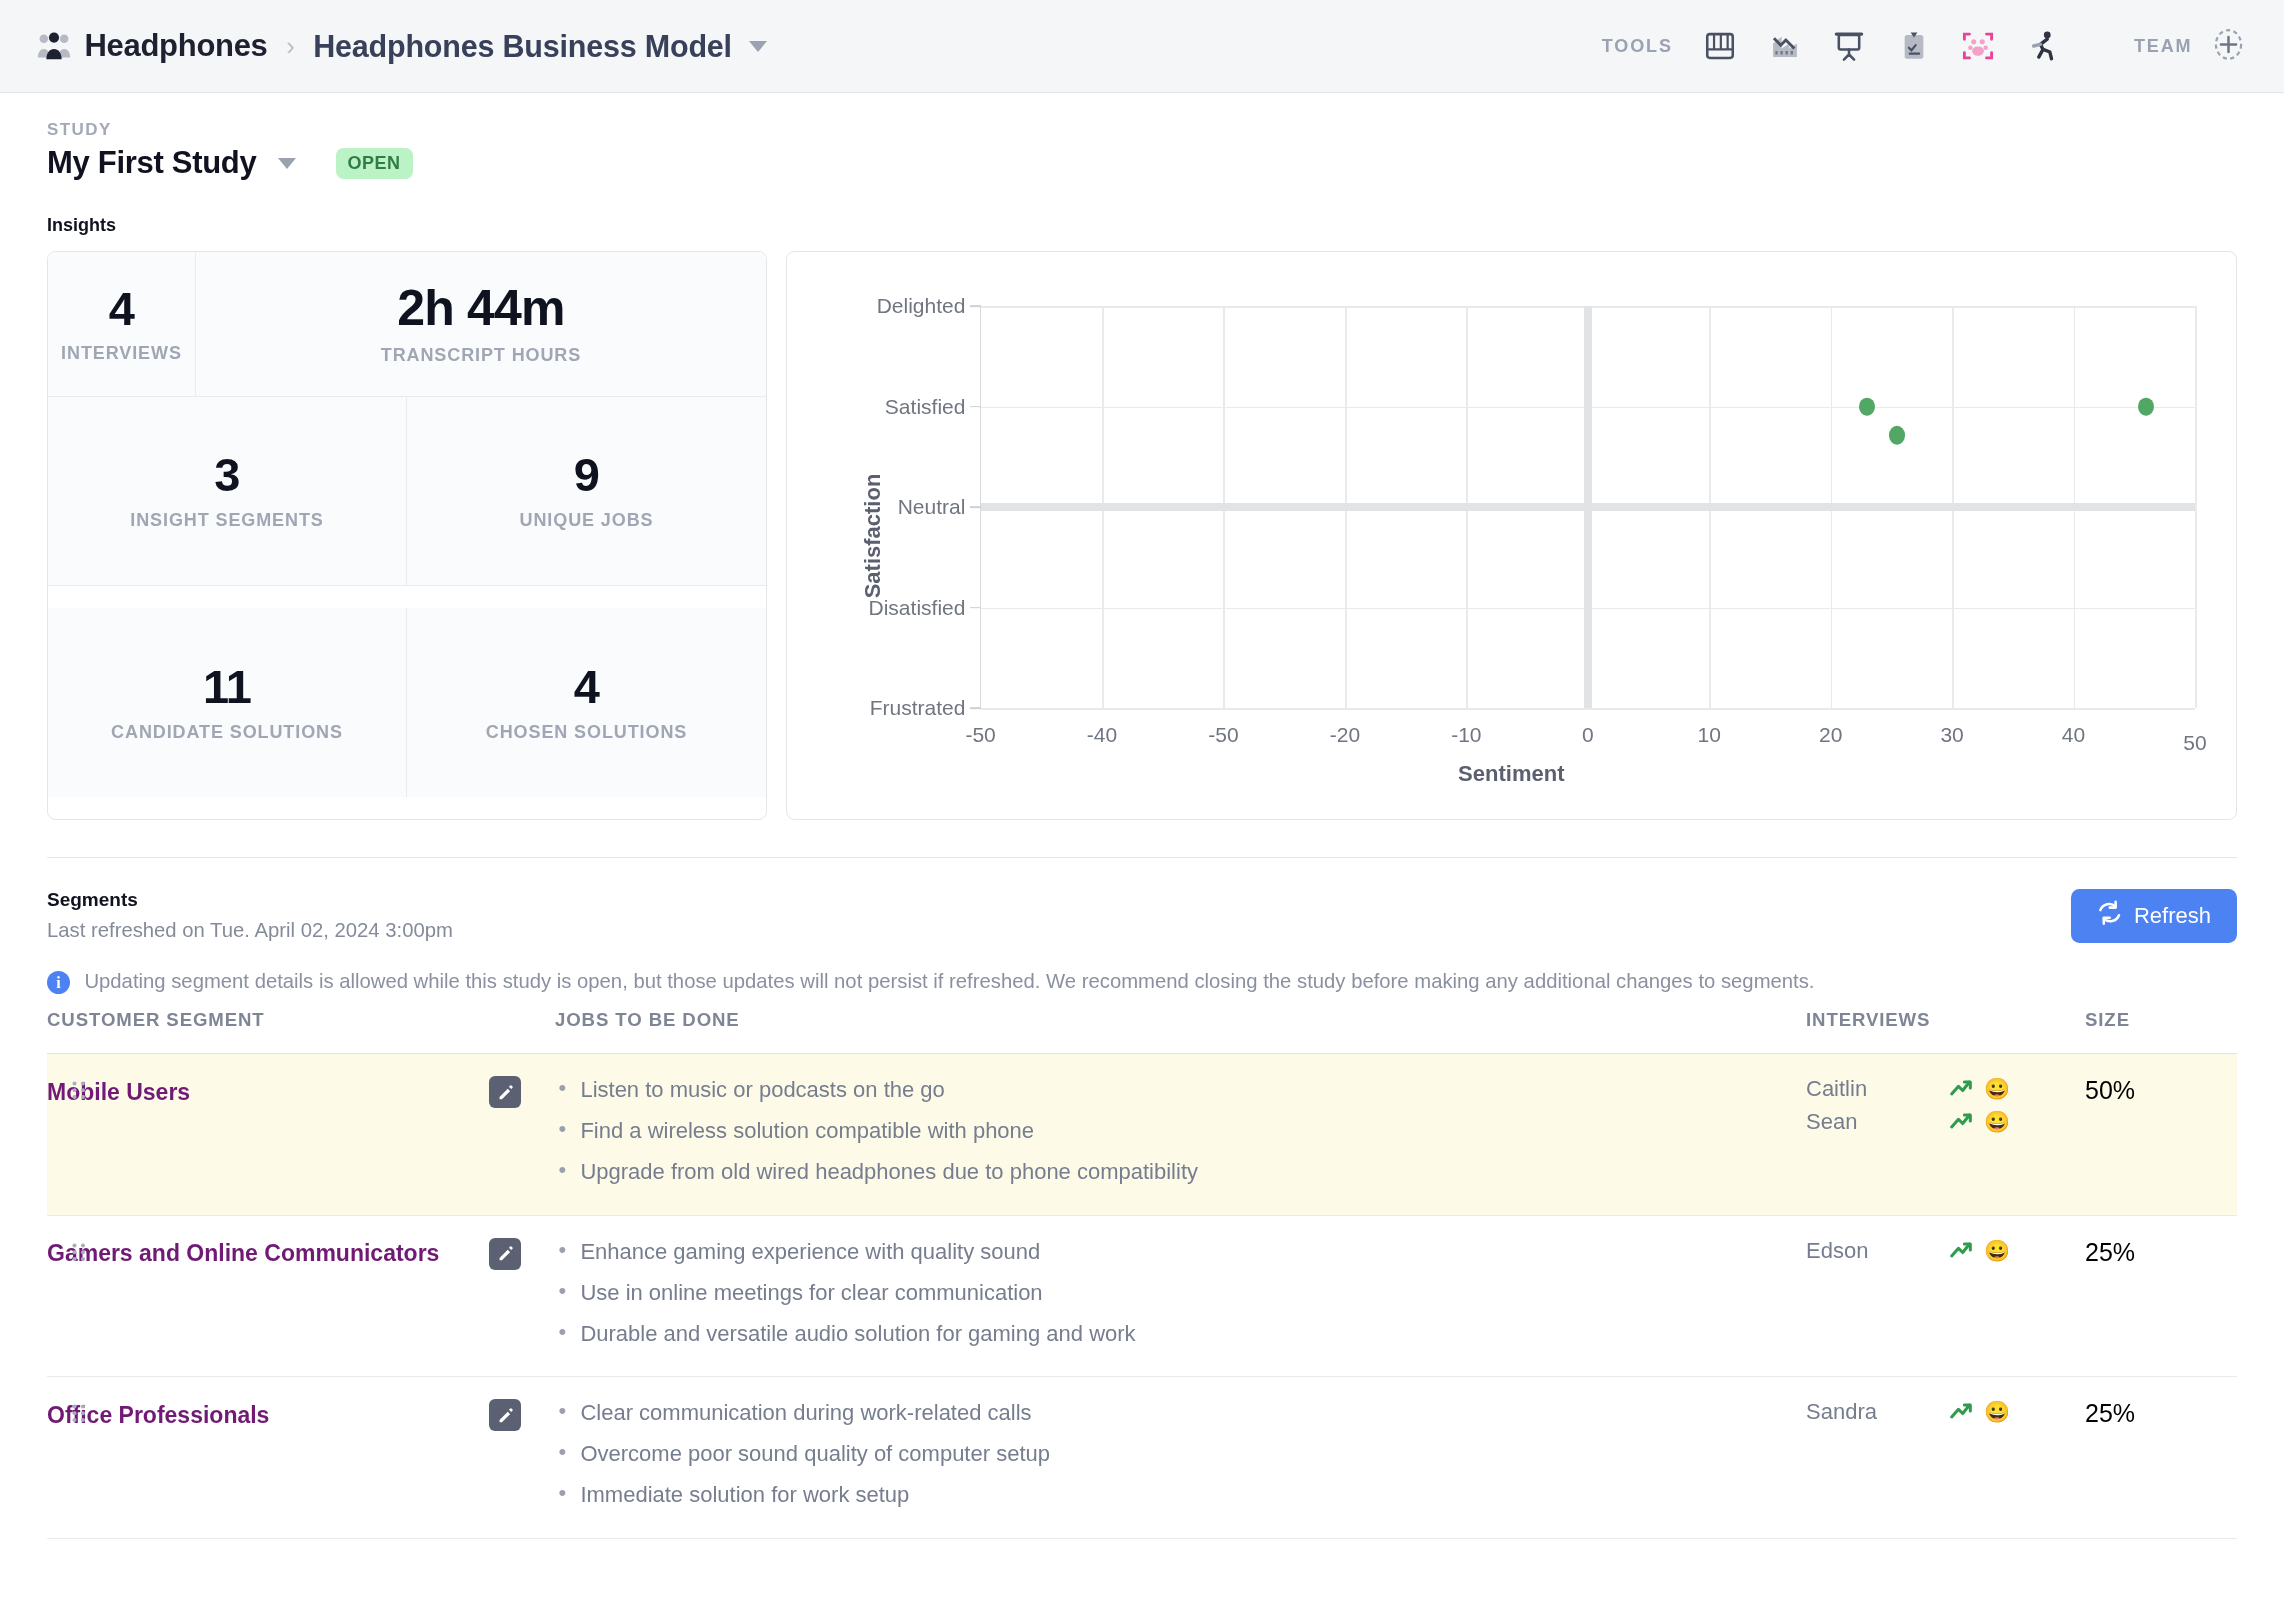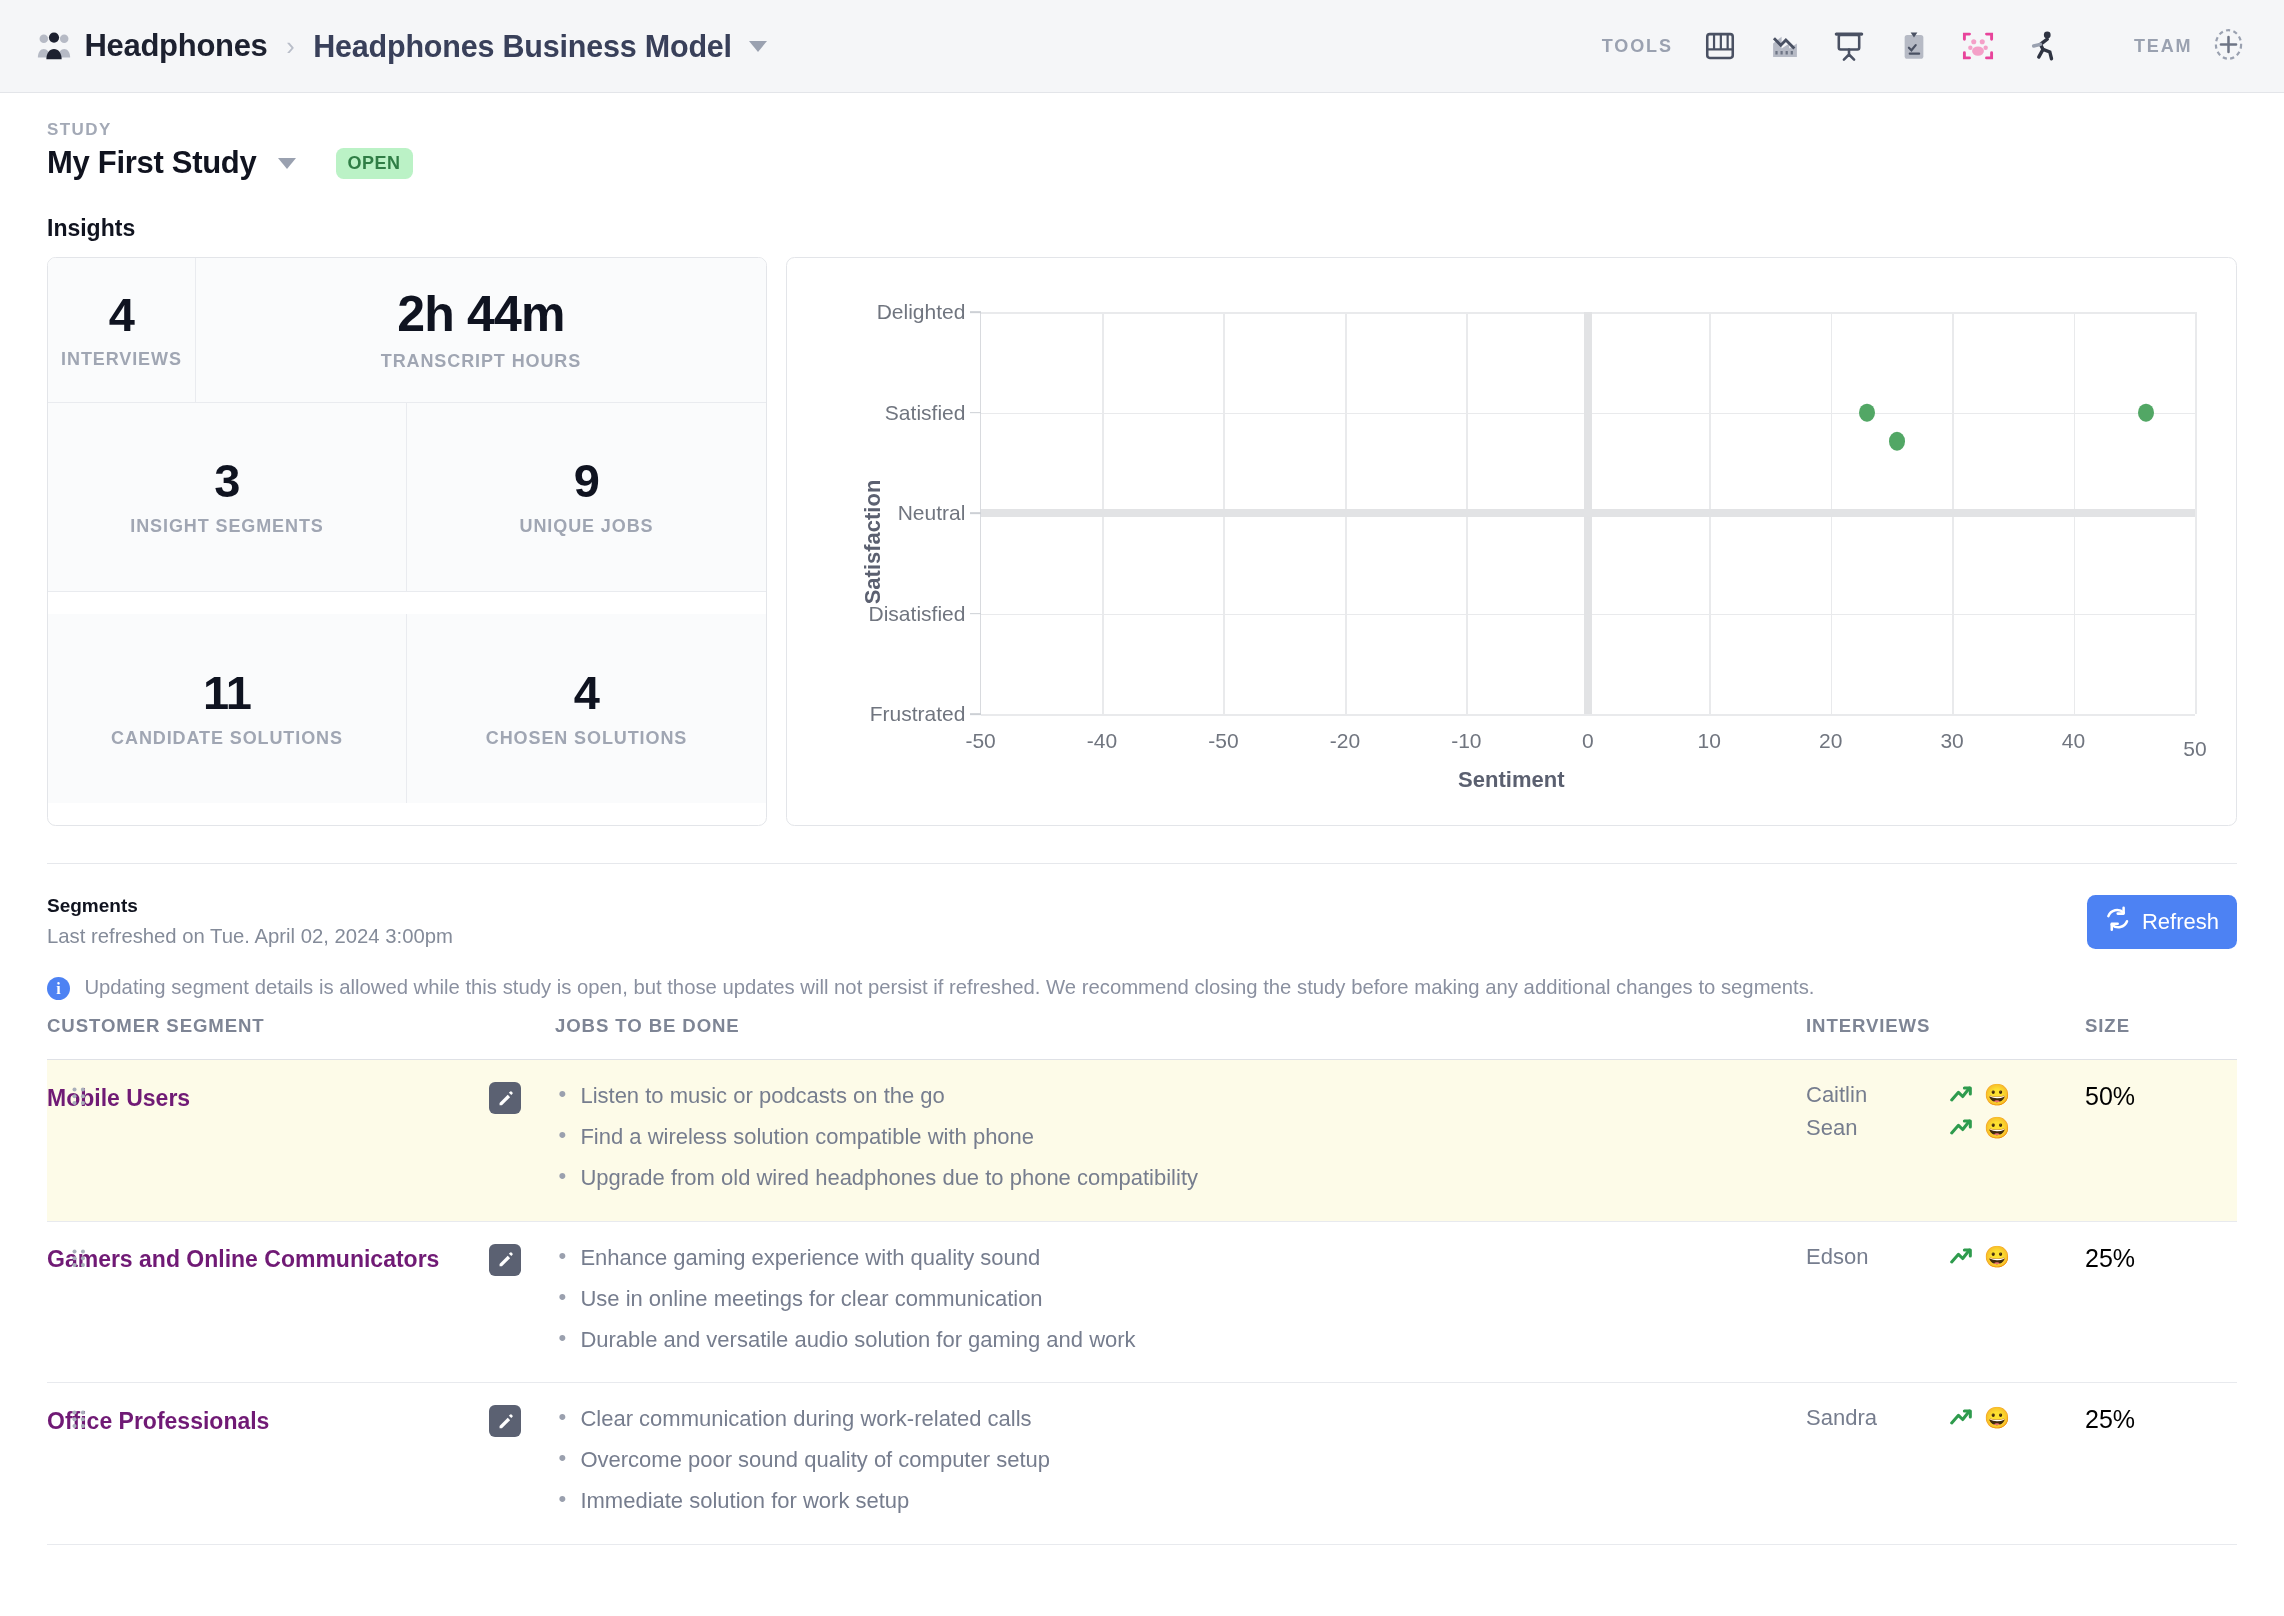--- a/index.html
+++ b/index.html
@@ -59,21 +59,21 @@
   }
   .open-pill {
     margin-left: 34px;
     background: #bbf2c6; color: #2f7d45;
     font-size: 18px; font-weight: 600; letter-spacing: 0.5px;
     padding: 5.1px 12px; border-radius: 7.6px;
   }
 
   .insights-head {
     margin-top: 34px;
-    font-size: 23px; font-weight: 700; color: #10131f;
+    font-size: 18px; font-weight: 700; color: #10131f;
   }
 
   .interviews-btn {
     position: absolute; right: 47px; top: 196px;
     display: flex; align-items: center; gap: 13.5px;
     background: #e3e5e9; border: none; border-radius: 9.3px;
     padding: 11px 20.3px; cursor: pointer;
     font-size: 22px; color: #4a5163; font-family: inherit;
   }
 
@@ -164,21 +164,21 @@
 
   
   .segments-sec { margin-top: 37px; border-top: 0.8px solid #e6e8ec; padding-top: 30.5px; position: relative; }
   .segments-title { font-size: 19px; font-weight: 700; color: #10131f; }
   .segments-sub { margin-top: 8.5px; font-size: 20.3px; color: #848b99; }
   .refresh-btn {
     position: absolute; right: 0; top: 31px;
     display: flex; align-items: center; gap: 12px;
     background: #4d82f3; border: none; border-radius: 8.5px;
     color: #fff; font-size: 22px; font-family: inherit;
-    padding: 11px 18px; cursor: pointer;
+    padding: 11px 26px; cursor: pointer;
   }
   .notice { display: flex; align-items: flex-start; gap: 14.4px; margin-top: 25.4px; }
   .info-badge {
     flex: 0 0 auto; width: 23px; height: 23px; border-radius: 50%;
     background: #4d82f3; color: #fff;
     font-size: 16px; font-weight: 700;
     display: flex; align-items: center; justify-content: center;
     font-family: "Liberation Serif", serif; margin-top: 3.4px;
   }
   .notice-text { font-size: 20.3px; color: #8a90a0; line-height: 1.35; }

